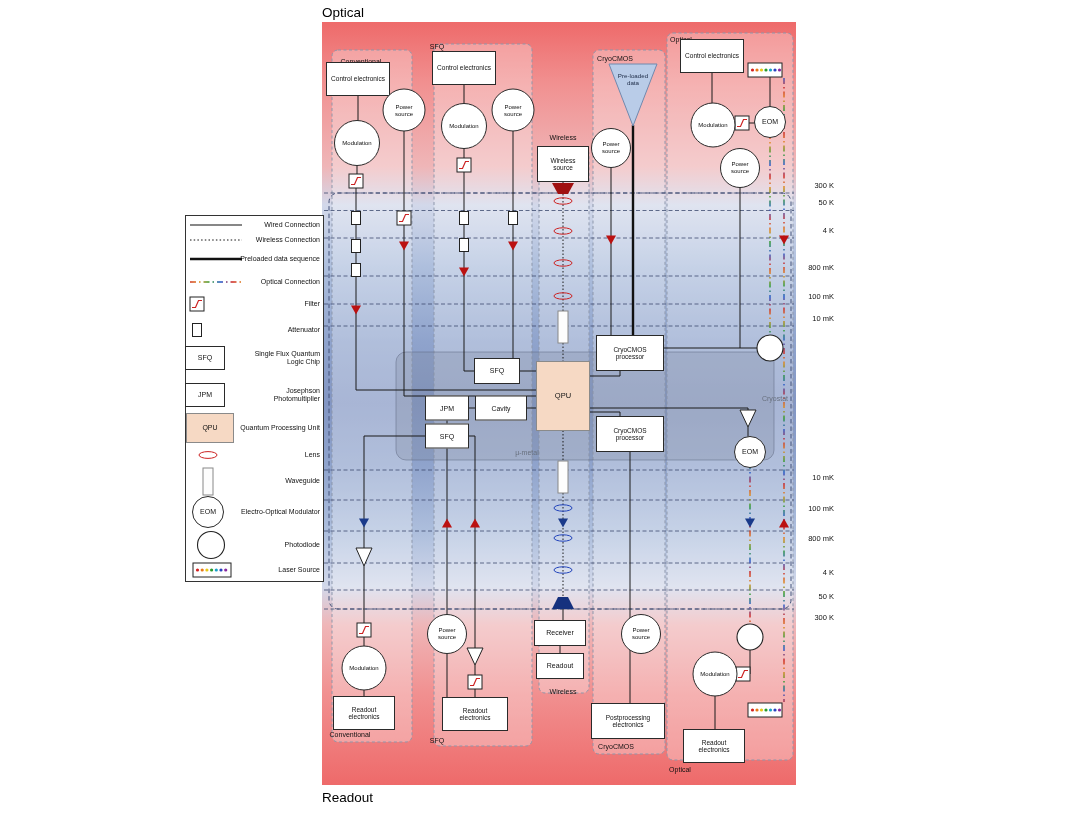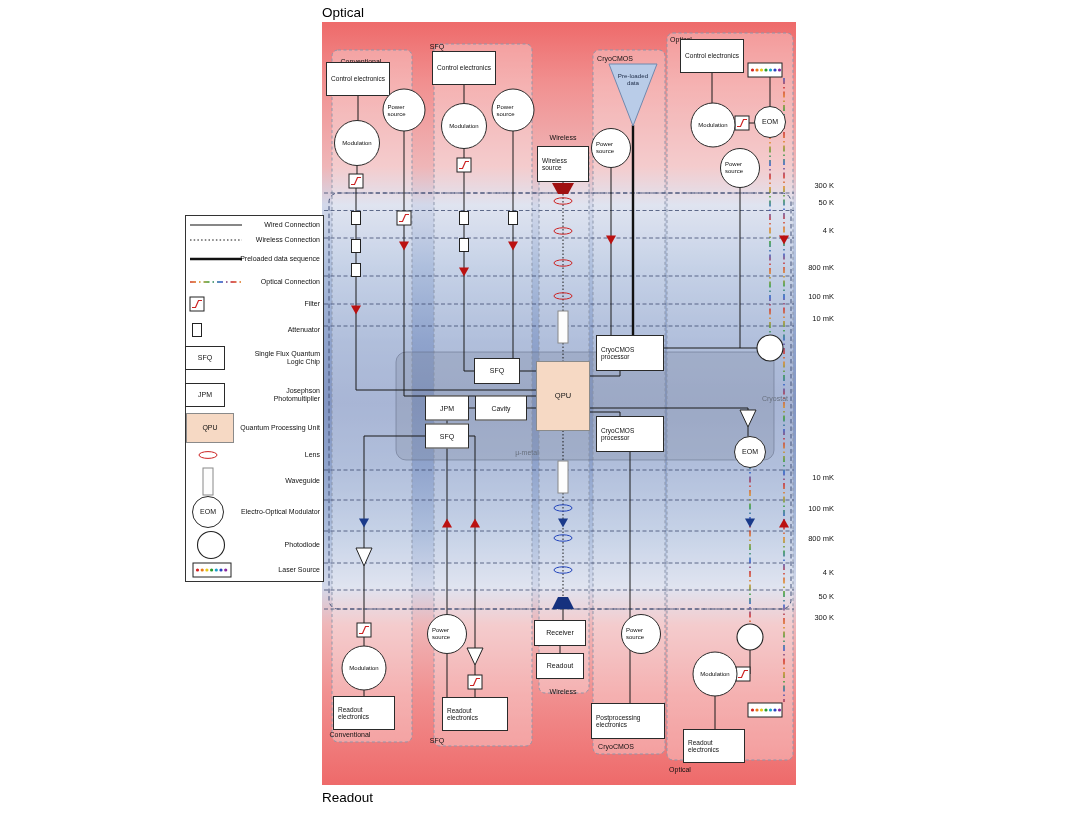--- a/index.html
+++ b/index.html
@@ -3,21 +3,21 @@
 <meta charset="utf-8">
 <style>
   html,body{margin:0;padding:0}
   body{width:1068px;height:817px;position:relative;background:#fff;font-family:"Liberation Sans",sans-serif;overflow:hidden}
   .abs{position:absolute}
   #bg{left:322px;top:22px;width:474px;height:763px;z-index:0;
       background:linear-gradient(180deg,#ee6a6a 0%,#f19090 8%,#efb6b8 19%,#d2d8ea 24%,#aebfdd 32%,#8fa3cc 42%,#8396c3 50%,#8fa3cc 58%,#aebfdd 67%,#d2d8ea 74%,#efb6b8 79%,#f19090 88%,#ee6a6a 100%)}
   #legend-bg{left:185px;top:215px;width:137px;height:365px;background:#fff;border:1px solid #333;z-index:1}
   svg.overlay{left:0;top:0;z-index:2}
   .node{position:absolute;transform:translate(-50%,-50%);background:#fff;border:1px solid #2a2a2a;
-        display:flex;align-items:center;justify-content:center;
+        display:flex;align-items:center;justify-content:center;text-align:center;
         font-size:6.5px;line-height:1.12;color:#111;z-index:3;padding:4px}
   .circle{border-radius:50%;font-size:6px}
   .peach{background:#f6d9c4;border-color:#8a8a8a}
   .sm{font-size:7px}
   .label{position:absolute;transform:translate(-50%,-50%);font-size:7px;color:#111;white-space:nowrap;z-index:3}
   .gray{color:#68707e}
   .title{position:absolute;font-size:13.5px;color:#000;z-index:3}
   .temp{position:absolute;width:40px;text-align:right;font-size:7.5px;color:#111;z-index:3;transform:translateY(-50%)}
   .ltext{position:absolute;left:240px;width:80px;text-align:right;font-size:7px;line-height:1.15;color:#111;z-index:3;transform:translateY(-50%)}
   .funnel-text{position:absolute;transform:translate(-50%,-50%);width:42px;text-align:center;font-size:6.2px;line-height:1.1;color:#1c2a45;z-index:3}

